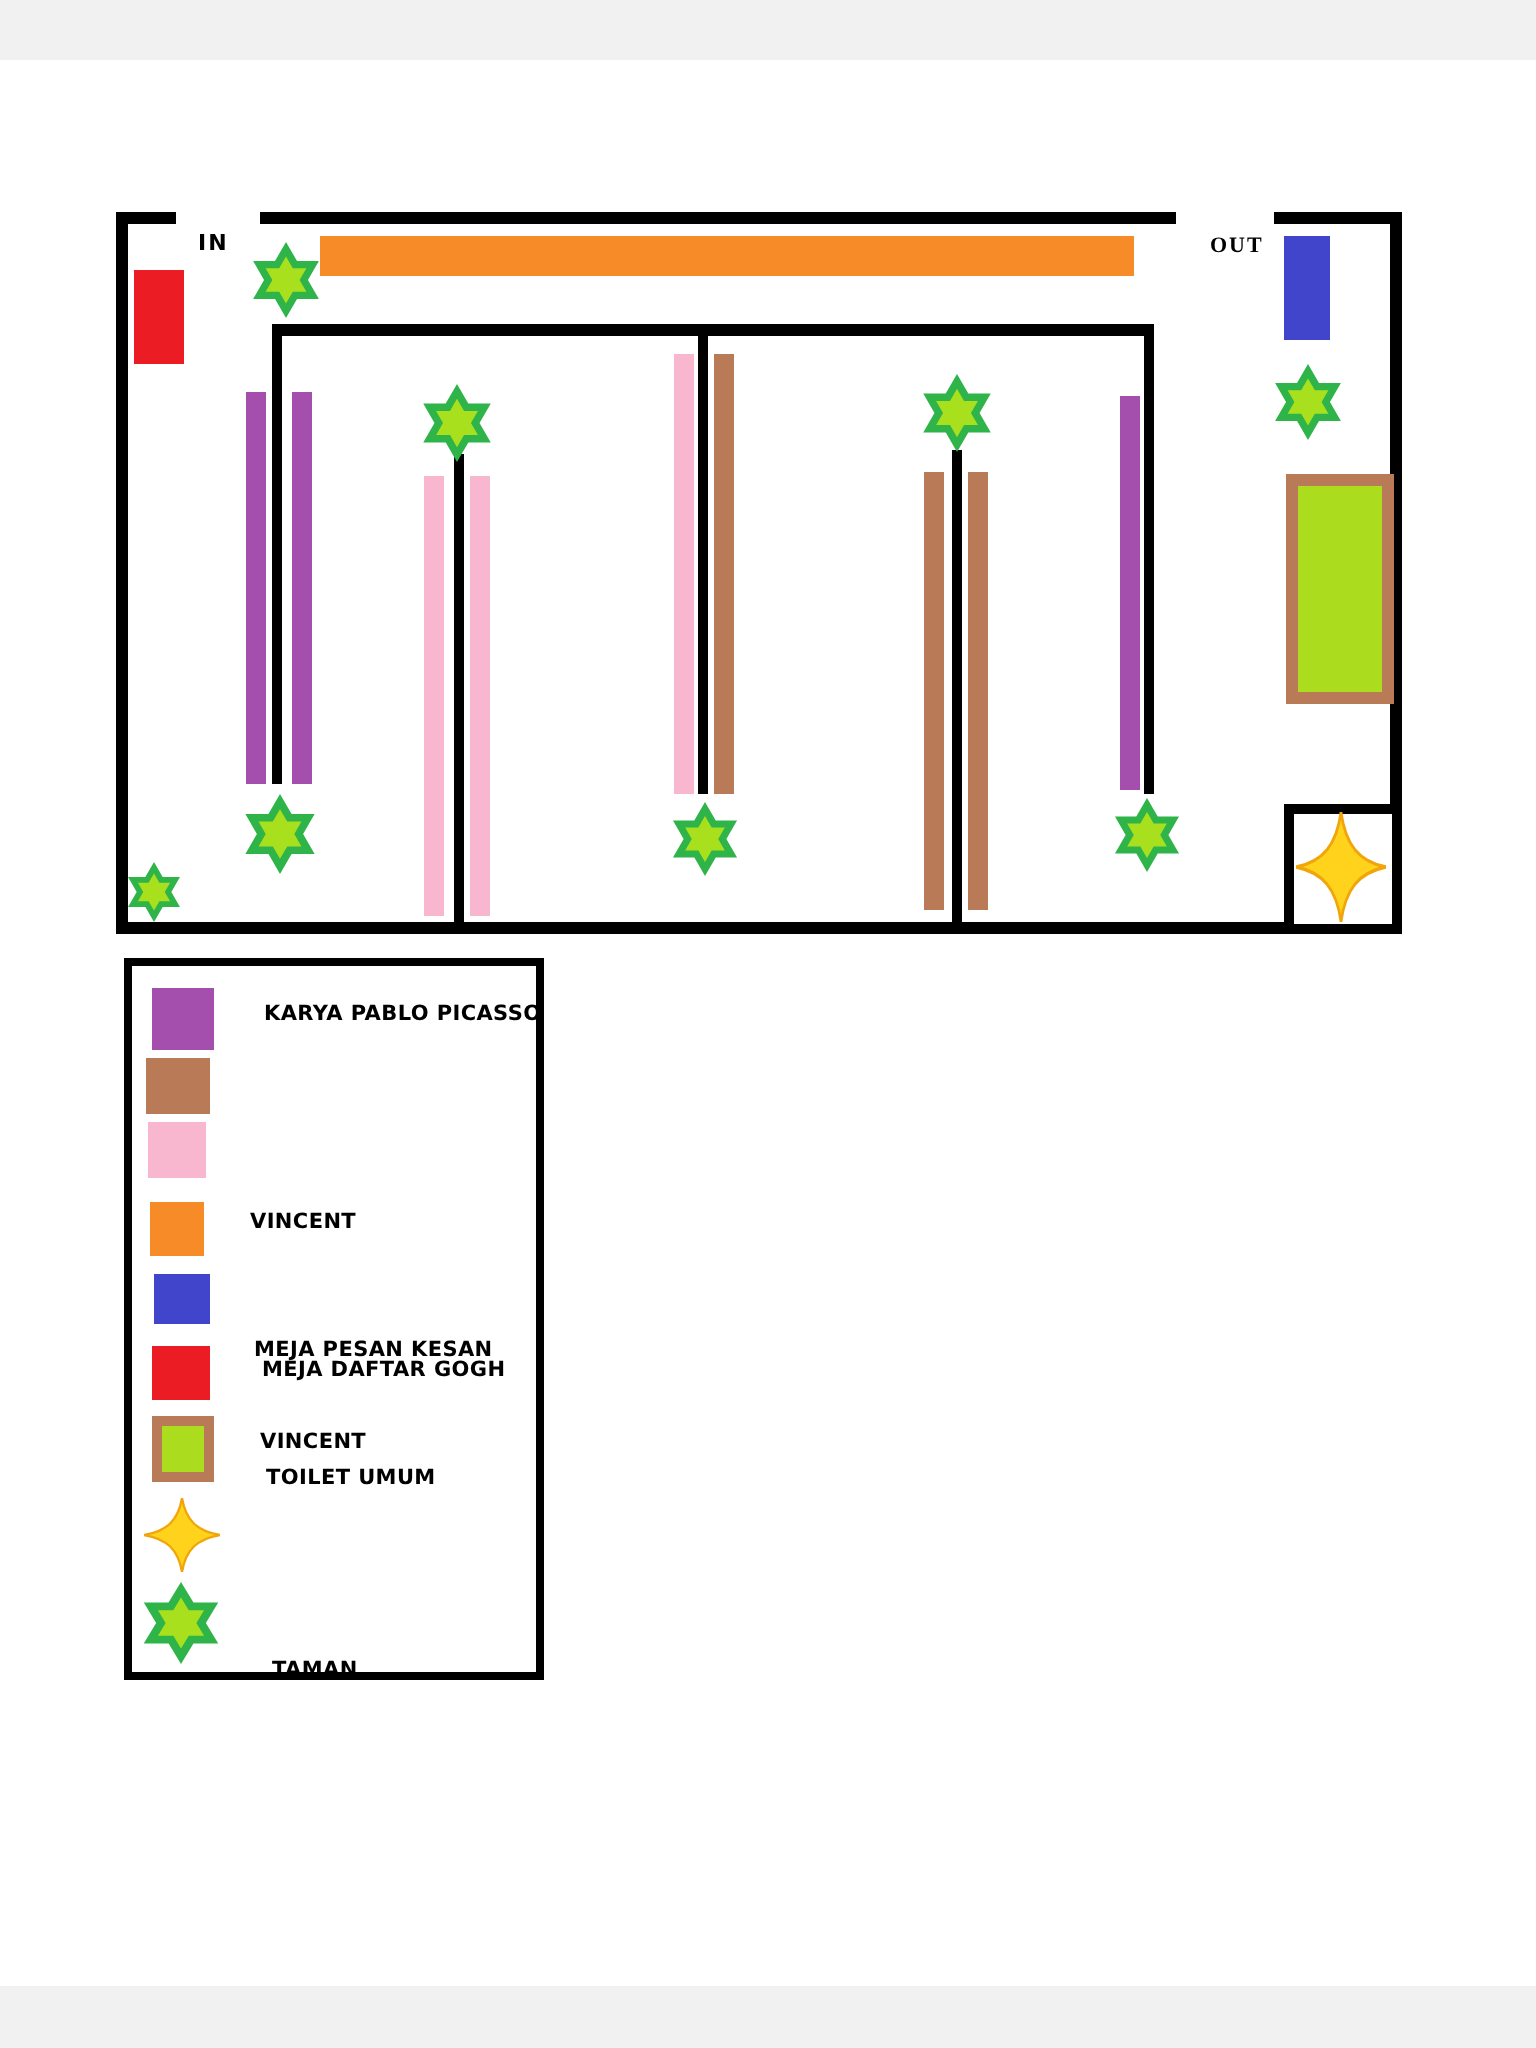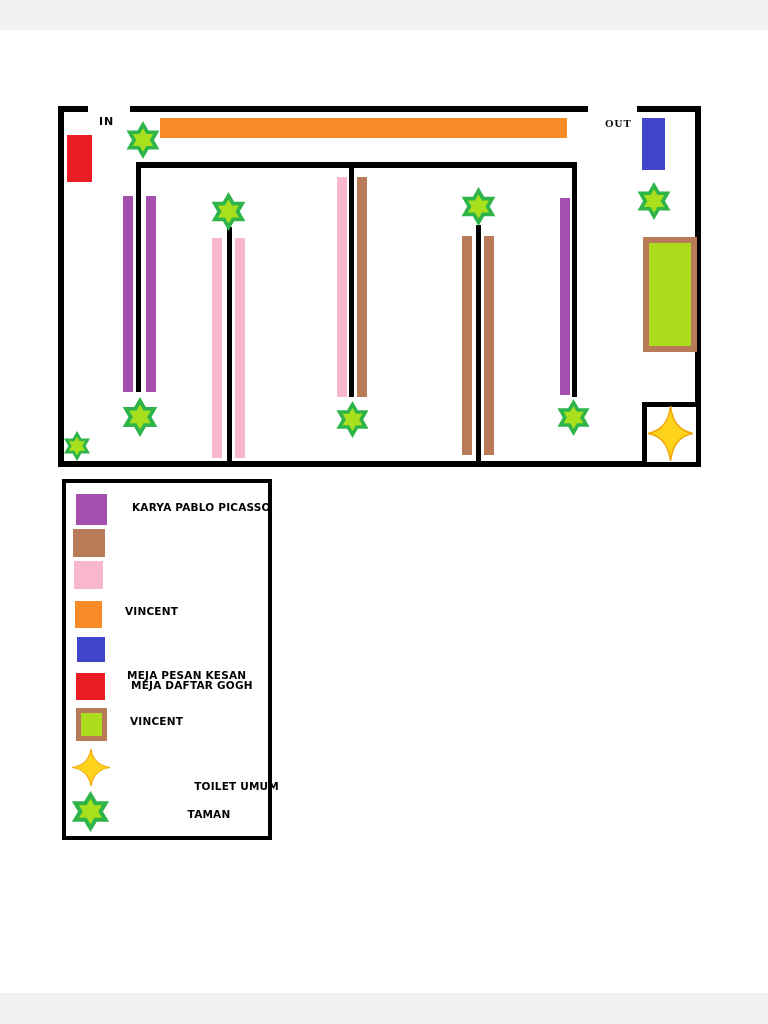--- a/index.html
+++ b/index.html
@@ -113,19 +113,19 @@
     <div class="legend-label" style="left: 125px; top: 604px;">VINCENT</div>
     <div class="legend-swatch" style="left: 77px; top: 637px; width: 28px; height: 25px; background: rgb(65, 69, 204);"></div>
     <div class="legend-label" style="left: 127px; top: 668px;">MEJA PESAN KESAN</div>
     <div class="legend-swatch" style="left: 76px; top: 673px; width: 29px; height: 27px; background: rgb(236, 28, 36);"></div>
     <div class="legend-label" style="left: 131px; top: 678px;">MEJA DAFTAR GOGH</div>
     <div class="legend-swatch" style="left: 76px; top: 708px; width: 31px; height: 33px; background: rgb(171, 220, 30); border: 5px solid rgb(185, 122, 87);"></div>
     <div class="legend-label" style="left: 130px; top: 714px;">VINCENT</div>
     <div class="star-wrap" style="left: 72px; top: 749px;"><svg viewBox="0 0 100 100" width="38" height="37" preserveAspectRatio="none">
         <path d="M50 0 C55 30 70 45 100 50 C70 55 55 70 50 100 C45 70 30 55 0 50 C30 45 45 30 50 0 Z" fill="#ffd21c" stroke="#f0a50a" stroke-width="3"></path>
       </svg></div>
-    <div class="legend-label" style="left: 133px; top: 779px; text-align: right;">TOILET UMUM</div>
+    <div class="legend-label" style="left: 133px; top: 732px;">TOILET UMUM</div>
     <div class="star-wrap" style="left: 69px; top: 791px;"><svg viewBox="0 0 100 100" width="43" height="41" preserveAspectRatio="none">
         <polygon points="50.0,0.0 64.5,25.0 93.3,25.0 78.9,50.0 93.3,75.0 64.5,75.0 50.0,100.0 35.6,75.0 6.7,75.0 21.1,50.0 6.7,25.0 35.5,25.0" fill="#2fb44a"></polygon>
         <polygon points="50.0,19.0 59.0,34.5 76.8,34.5 67.9,50.0 76.8,65.5 59.0,65.5 50.0,81.0 41.1,65.5 23.2,65.5 32.1,50.0 23.2,34.5 41.0,34.5" fill="#a8e01e"></polygon>
       </svg></div>
-    <div class="legend-label" style="left: 136px; top: 807px; text-align: center;">TAMAN</div>
+    <div class="legend-label" style="left: 136px; top: 828px;">TAMAN</div>
   </div>
 
 </body></html>

